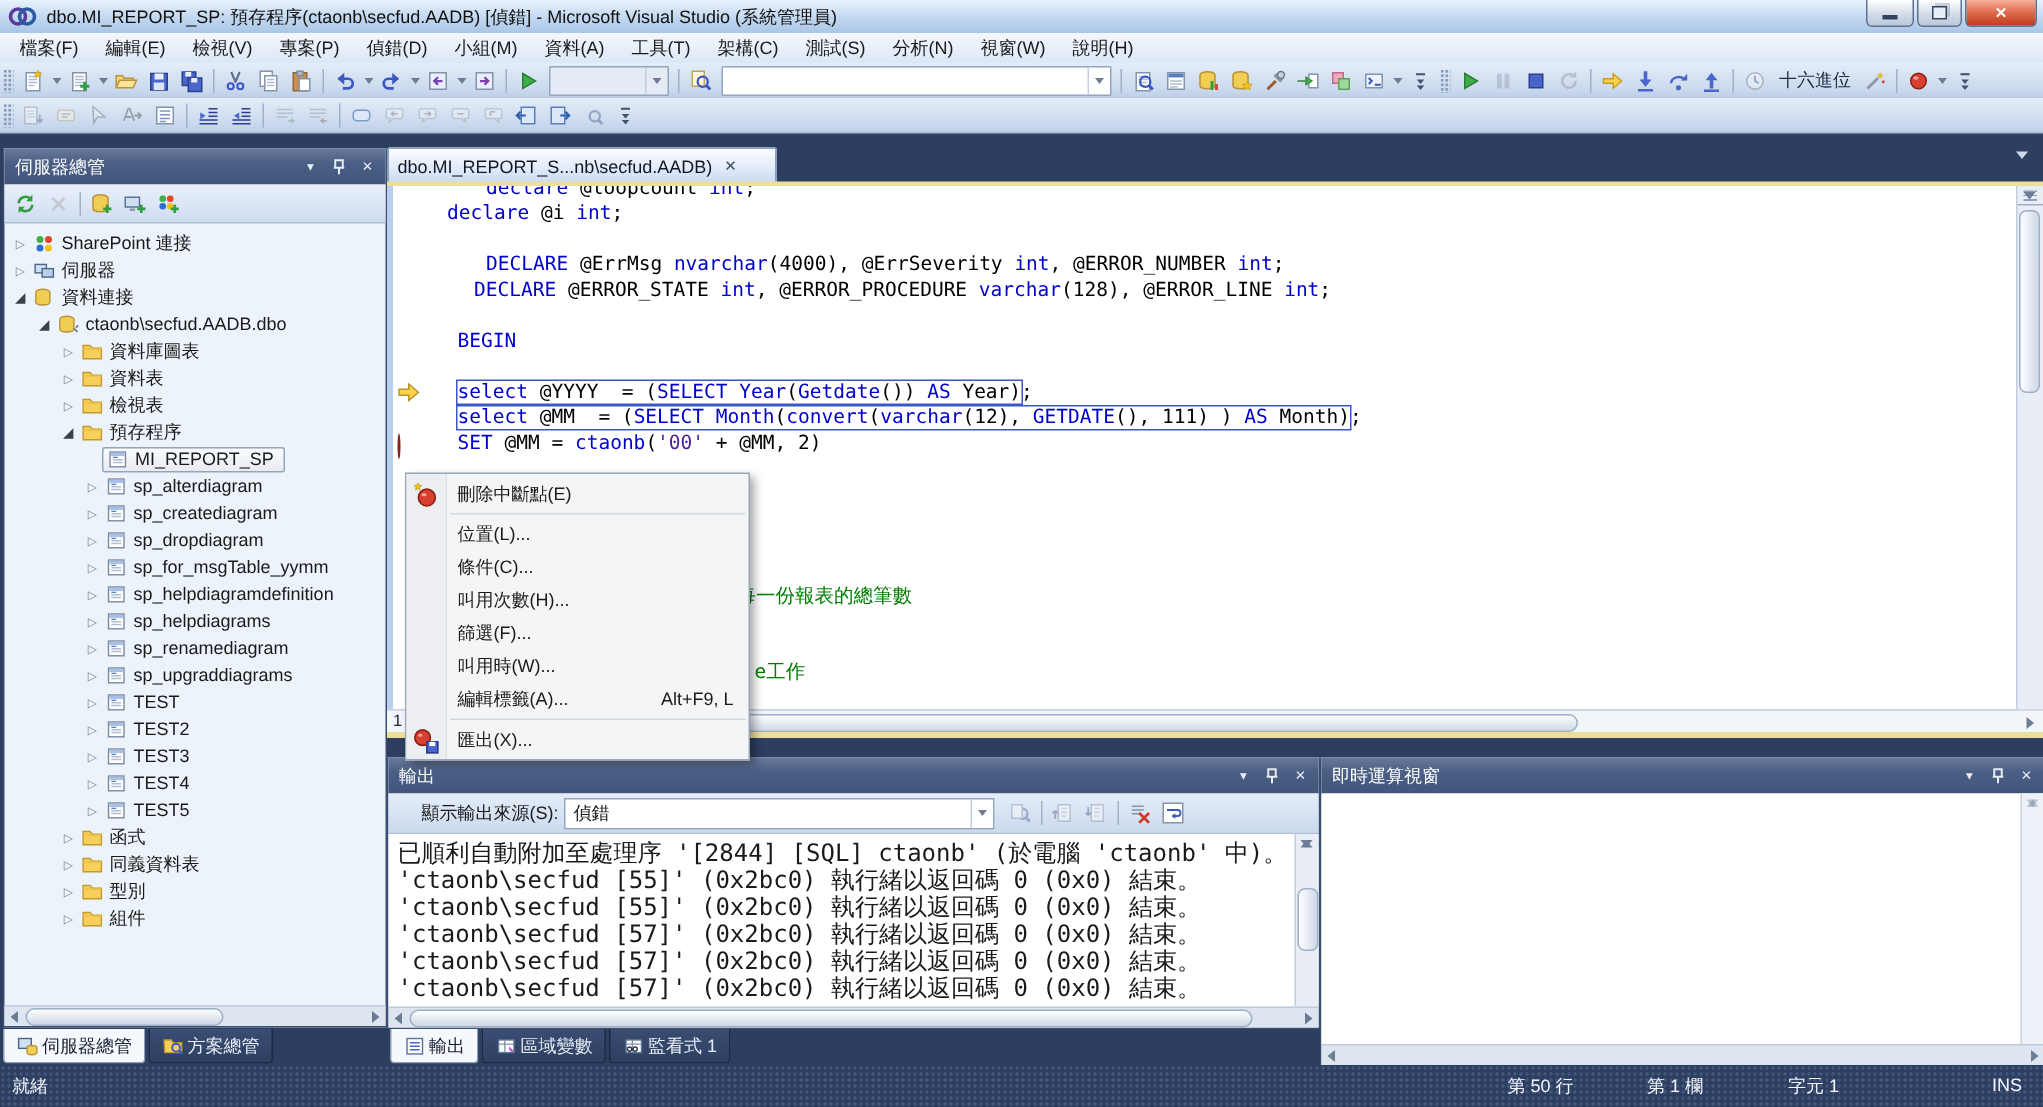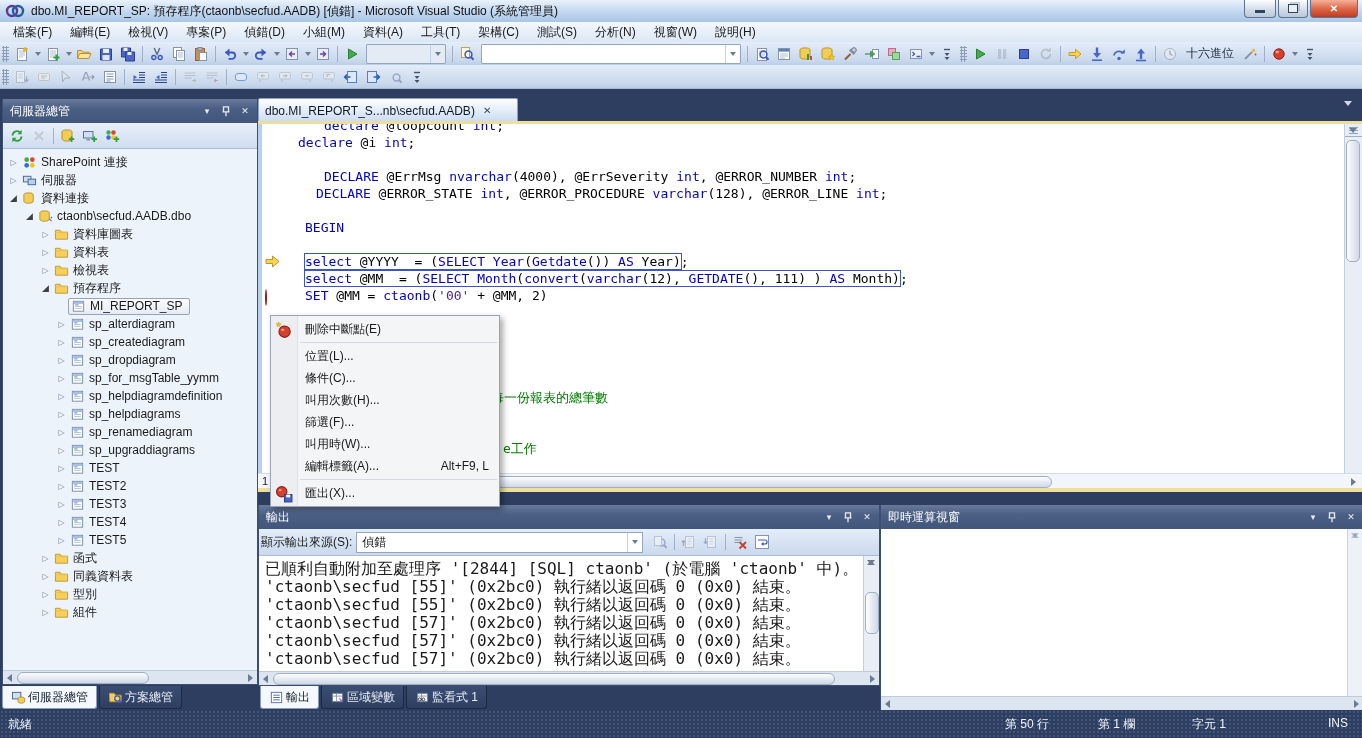--- a/index.html
+++ b/index.html
@@ -99,21 +99,21 @@
   #ctxmenu{position:absolute;left:270px;top:315px;width:228px;background:#f4f5f7;border:1px solid #9aa5b5;
     box-shadow:3px 3px 6px rgba(0,0,0,.35);z-index:60;padding:2px 0;}
   #ctxmenu:before{content:"";position:absolute;left:0;top:0;bottom:0;width:26px;background:#eceef1;border-right:1px solid #dde1e7;}
   .citem{height:22px;display:flex;align-items:center;position:relative;padding-left:34px;padding-right:10px;}
   .citem .cshort{margin-left:auto;}
   .cicon{position:absolute;left:4px;top:3px;width:18px;height:18px;}
   .csep{height:1px;background:#d4d8df;margin:2px 2px 2px 29px;}
 
   
   #out-panel{position:absolute;left:258px;top:505px;width:620px;height:180px;display:flex;flex-direction:column;border:1px solid #3c4f73;border-top:none;background:#fff;}
-  #out-toolbar{height:26px;background:linear-gradient(#e4edf9,#cbd9ee);border-bottom:1px solid #aebdd4;display:flex;align-items:center;padding-left:2px;}
+  #out-toolbar{height:26px;background:linear-gradient(#e4edf9,#cbd9ee);border-bottom:1px solid #aebdd4;display:flex;align-items:center;padding-left:22px;}
   #out-combo{width:280px;height:19px;border:1px solid #93a5bf;background:#fff;margin:0 6px 0 4px;position:relative;display:flex;align-items:center;padding-left:5px;}
   #out-content{flex:1;position:relative;background:#fff;overflow:hidden;font-family:"DejaVu Sans Mono",monospace;font-size:16px;line-height:18px;}
   #out-lines{position:absolute;left:6px;top:4px;white-space:pre;}
   #out-vscroll{position:absolute;right:0;top:0;width:15px;height:100%;background:#e9eef6;border-left:1px solid #c2cddd;}
   .vthumb{position:absolute;left:1px;width:12px;background:linear-gradient(90deg,#fdfeff,#cfd8e6);border:1px solid #9daec6;border-radius:5px;}
 
   
   #imm-panel{position:absolute;left:880px;top:505px;width:482px;height:205px;display:flex;flex-direction:column;border:1px solid #3c4f73;border-top:none;background:#fff;}
   #imm-content{flex:1;position:relative;background:#fff;}
   #imm-vscroll{position:absolute;right:0;top:0;width:15px;height:100%;background:#eef1f7;border-left:1px solid #c8d2e0;}

